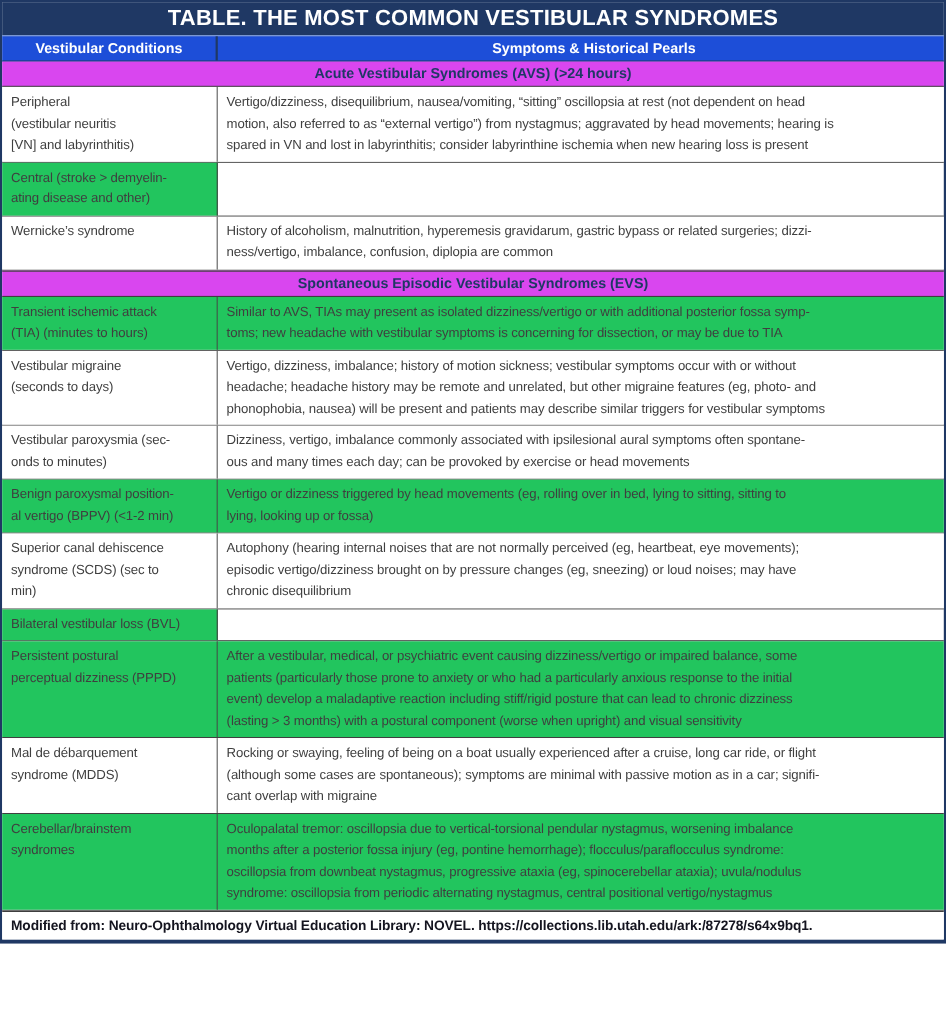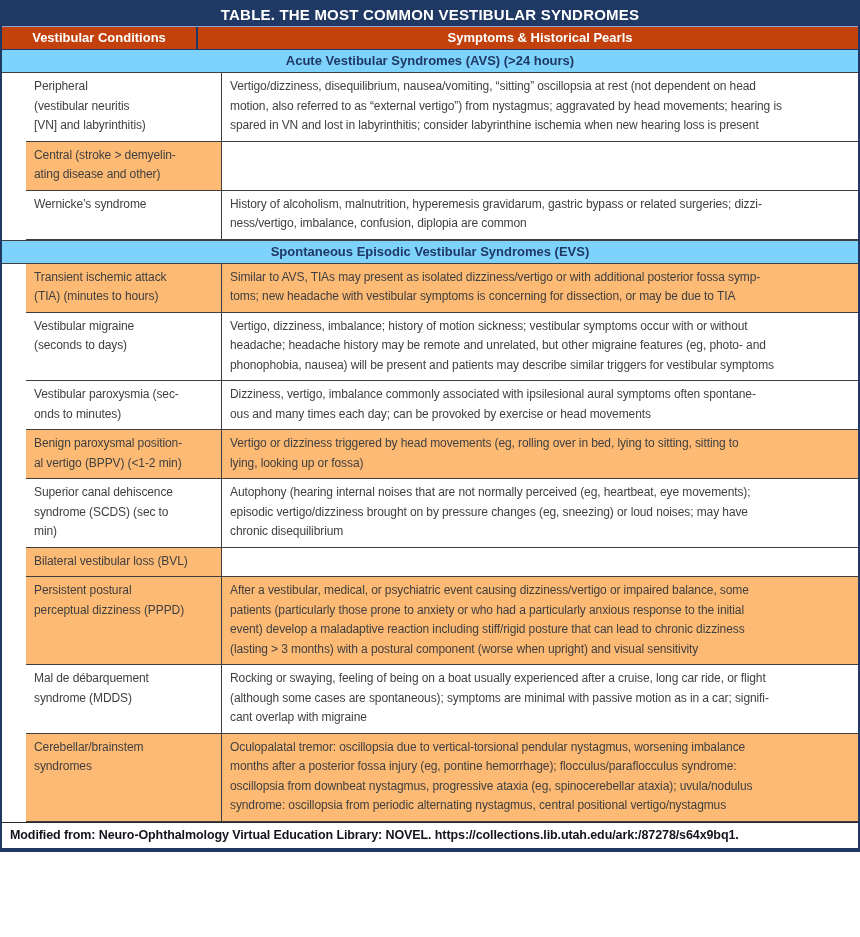--- a/index.html
+++ b/index.html
@@ -15,81 +15,80 @@
     border: 2px solid #1F3864;
     border-bottom-width: 4px;
     background: #ffffff;
     color: #3f3f3f;
   }
   
   .title-row {
     background: #1F3864;
     color: #ffffff;
     font-weight: bold;
-    font-size: 15px;
+    font-size: 20px;
     letter-spacing: 0.2px;
     text-align: center;
     padding: 4px 6px 3px 6px;
   }
   
   .col-header-row {
     display: flex;
-    background: #c2410c;
+    background: #1d4ed8;
     border-top: 1px solid #8aa4d0;
     border-bottom: 1px solid #1F3864;
     gap: 24px;
   }
   .col-hdr {
     color: #ffffff;
     font-weight: bold;
     font-size: 13px;
     text-align: center;
     padding: 3px 4px 4px 4px;
     box-sizing: border-box;
   }
   .col-hdr.left {
     width: 196px;
     flex: 0 0 196px;
     border-right: 2px solid #1F3864;
   }
   .col-hdr.right { flex: 1; }
   
   .section-hdr {
-    background: #7dd3fc;
+    background: #d946ef;
     color: #1F3864;
     font-weight: bold;
     font-size: 13px;
     text-align: center;
     padding: 3px 4px 4px 4px;
     border-bottom: 1px solid #3f3f3f;
   }
   
   .body-row {
     display: flex;
     border-bottom: 1px solid #3f3f3f;
-    margin-left: 24px;
   }
   .body-row:last-of-type { border-bottom: none; }
   .cell {
     font-size: 12px;
     line-height: 19.5px;
     letter-spacing: -0.1px;
     padding: 4px 8px 5px 8px;
     box-sizing: border-box;
     white-space: pre-line;
     color: #3f3f3f;
   }
   .cell.cond {
     width: 196px;
     flex: 0 0 196px;
     border-right: 1px solid #3f3f3f;
   }
   .cell.symp { flex: 1; }
   .bg-white { background: #ffffff; }
-  .bg-alt   { background: #fdba74; }
+  .bg-alt   { background: #22c55e; }
   .bg-gray  { background: #E7E6E6; }
   
   .section-hdr { border-top: 1px solid #3f3f3f; }
   .section-hdr.first { border-top: none; }
   
   .footer-row {
     border-top: 1px solid #2a2a2a;
     background: #ffffff;
     color: #14141f;
     font-weight: bold;

